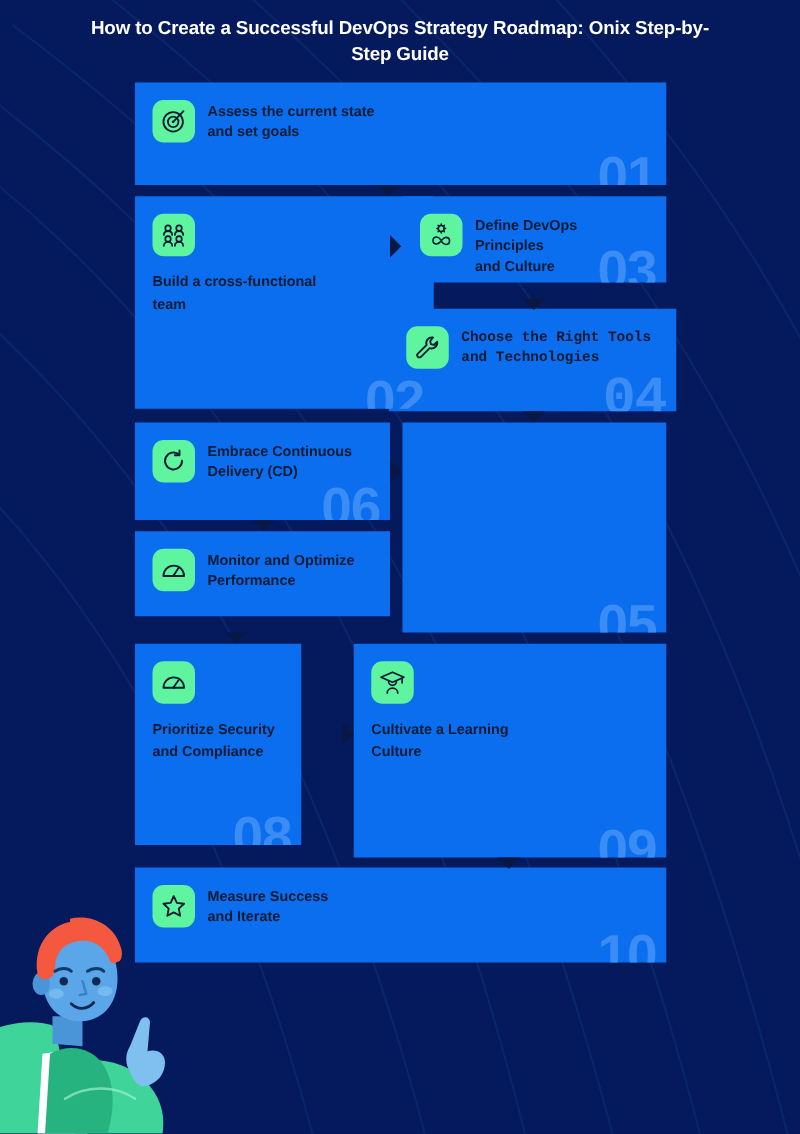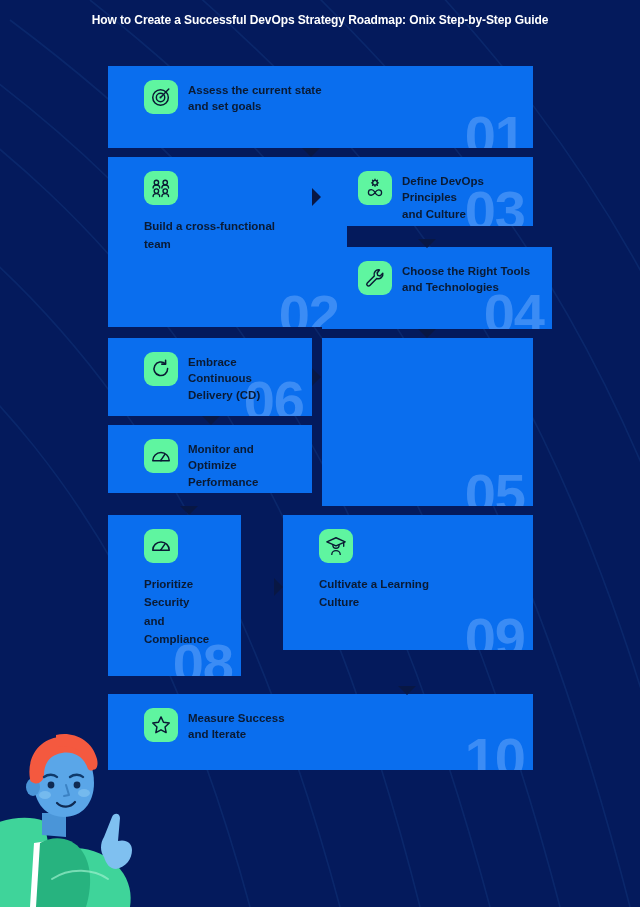--- a/index.html
+++ b/index.html
@@ -19,21 +19,21 @@
   }
   #bg-stripes svg { position:absolute; left:0; top:0; }
 
   
   #page-title {
     position:absolute;
     left:0; top:12px;
     width:640px;
     text-align:center;
     color:#ffffff;
-    font-size:12px;
+    font-size:15px;
     font-weight:bold;
     line-height:1.42;
     letter-spacing:-0.1px;
     padding:0 60px;
   }
 
   
   #roadmap {
     position:absolute;
     left:0; top:0;
@@ -43,21 +43,20 @@
   .card {
     position:absolute;
     background:#0a6eee;
     overflow:hidden;
   }
   .card-body {
     position:absolute;
     left:14px; top:14px;
     right:10px;
     z-index:2;
-    margin-left:22px;
   }
   .card.inline .card-body { display:flex; align-items:flex-start; gap:10px; }
   .card.stacked .card-body { display:block; }
 
   .icon-tile {
     width:34px; height:34px;
     min-width:34px;
     border-radius:9px;
     background:#5ff5a0;
     display:flex;
@@ -75,21 +74,21 @@
     line-height:1.42;
     white-space:pre-line;
     padding-top:2px;
   }
   .card.stacked .card-label { padding-top:0; }
 
   .card-num {
     position:absolute;
     right:8px; bottom:-16px;
     color:#3b8cf5;
-    font-size:56px;
+    font-size:44px;
     font-weight:bold;
     line-height:1;
     letter-spacing:-1px;
     z-index:1;
     user-select:none;
   }
   .card-num.mid { bottom:-13px; }
 
   
   .arrow-down {
@@ -190,21 +189,21 @@
         </svg>
       </span>
       <span class="card-label">Define DevOps
 Principles
 and Culture</span>
     </div>
     <span class="card-num mid">03</span>
   </div>
   <div class="arrow-down" style="left:418px; top:239px;"></div>
 
-  <div class="card inline" style="left:322px; top:247px; width:230px; height:82px;">
+  <div class="card inline" style="left:311px; top:247px; width:230px; height:82px;font-family:Liberation Mono, monospace;">
     <div class="card-body">
       <span class="icon-tile">
         <svg width="22" height="22" viewBox="0 0 24 24" fill="none" stroke="#0a1a33" stroke-width="1.6" stroke-linecap="round" stroke-linejoin="round">
           <path d="M16.8 3.2a5 5 0 0 0-5.6 6.6L3.6 17.4a1.9 1.9 0 0 0 2.7 2.7l7.6-7.6a5 5 0 0 0 6.6-5.6l-2.9 2.9-2.6-0.7-0.7-2.6z"></path>
         </svg>
       </span>
       <span class="card-label">Choose the Right Tools
 and Technologies</span>
     </div>
     <span class="card-num mid">04</span>
@@ -255,21 +254,21 @@
           <circle cx="12" cy="16.4" r="1.1" fill="#0a1a33" stroke="none"></circle>
         </svg>
       </span>
       <span class="card-label">Prioritize Security
 and Compliance</span>
     </div>
     <span class="card-num">08</span>
   </div>
   <div class="arrow-right" style="left:274px; top:578px;"></div>
 
-  <div class="card stacked" style="left:283px; top:515px; width:250px; height:135px;">
+  <div class="card stacked" style="left:283px; top:515px; width:250px; height:171px;">
     <div class="card-body">
       <span class="icon-tile">
         <svg width="22" height="22" viewBox="0 0 24 24" fill="none" stroke="#0a1a33" stroke-width="1.5" stroke-linecap="round" stroke-linejoin="round">
           <path d="M12 3 22 7.4 12 11.8 2 7.4 12 3z"></path>
           <path d="M20.4 8.1v4.2"></path>
           <path d="M8.6 10.9c0 2.1 1.5 3.6 3.4 3.6s3.4-1.5 3.4-3.6"></path>
           <path d="M7.4 21.2c0-2.4 2-4.2 4.6-4.2s4.6 1.8 4.6 4.2"></path>
         </svg>
       </span>
       <span class="card-label">Cultivate a Learning

